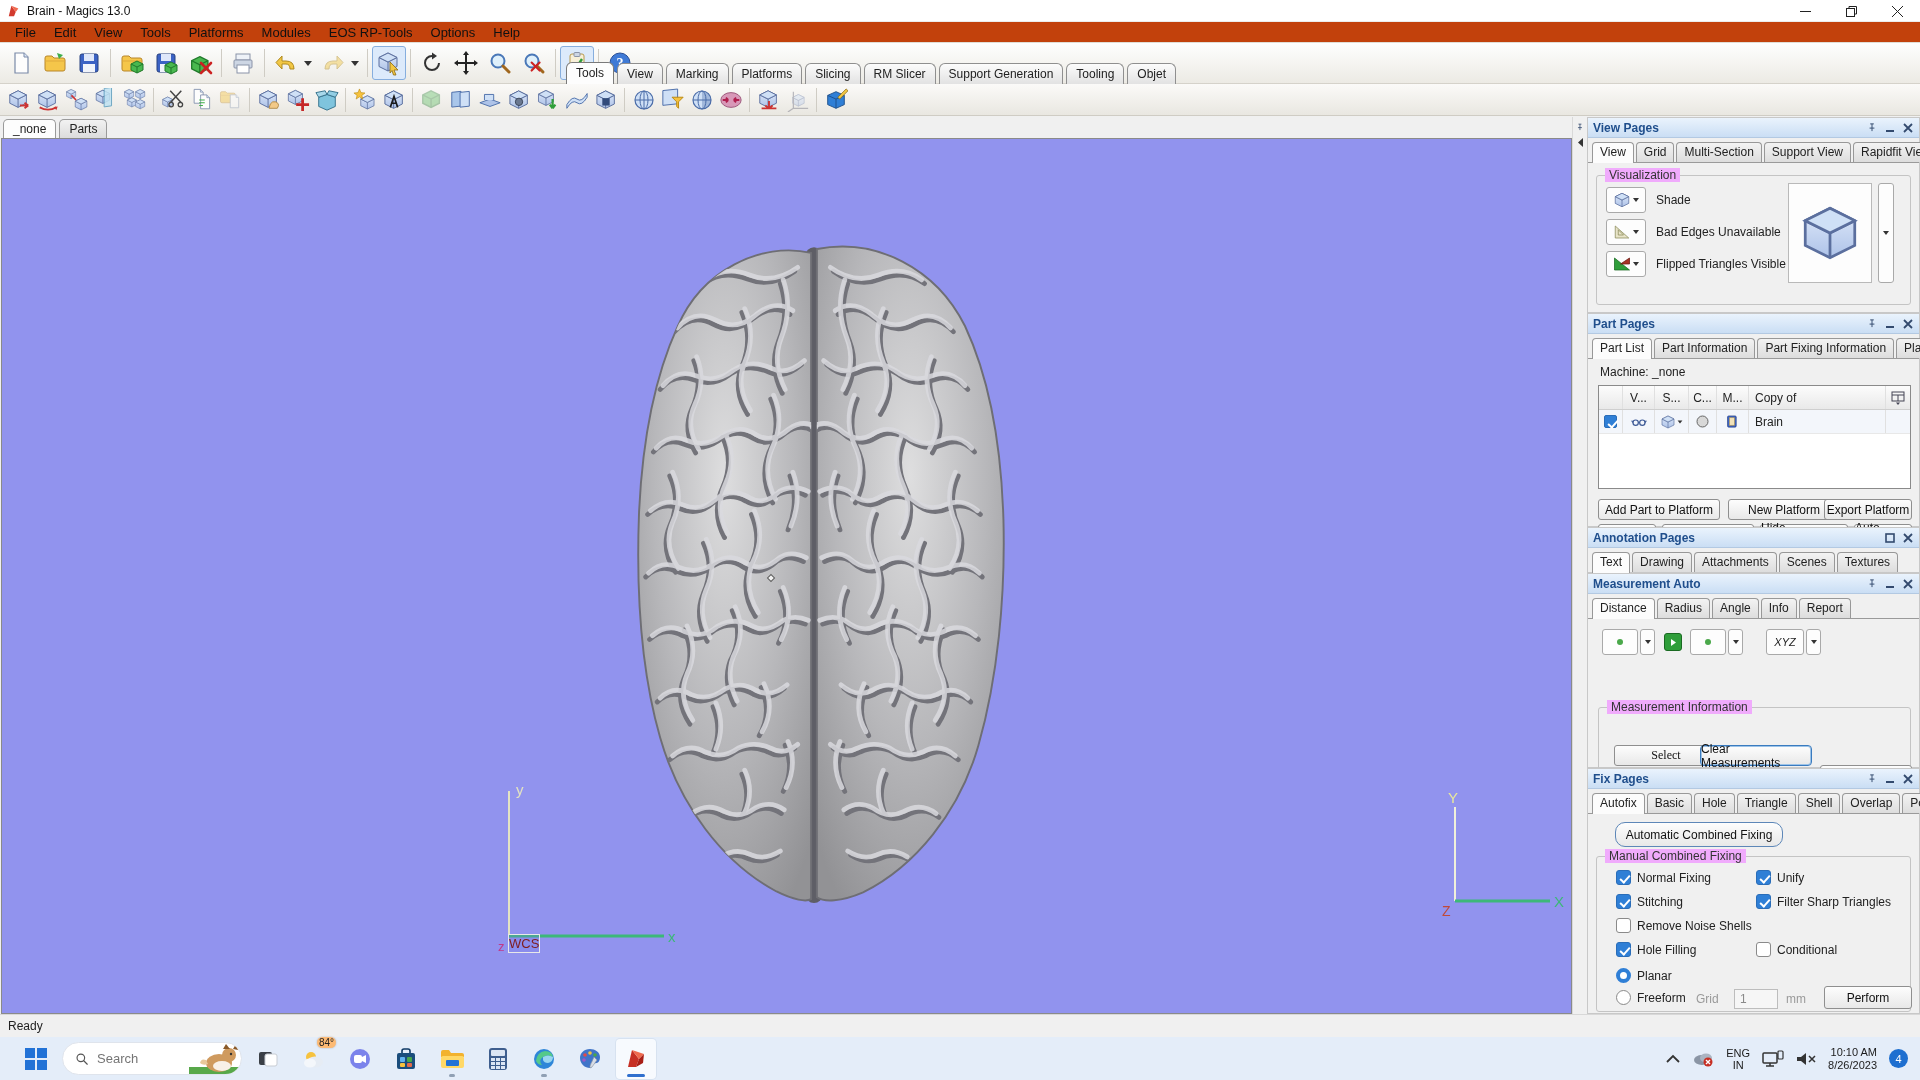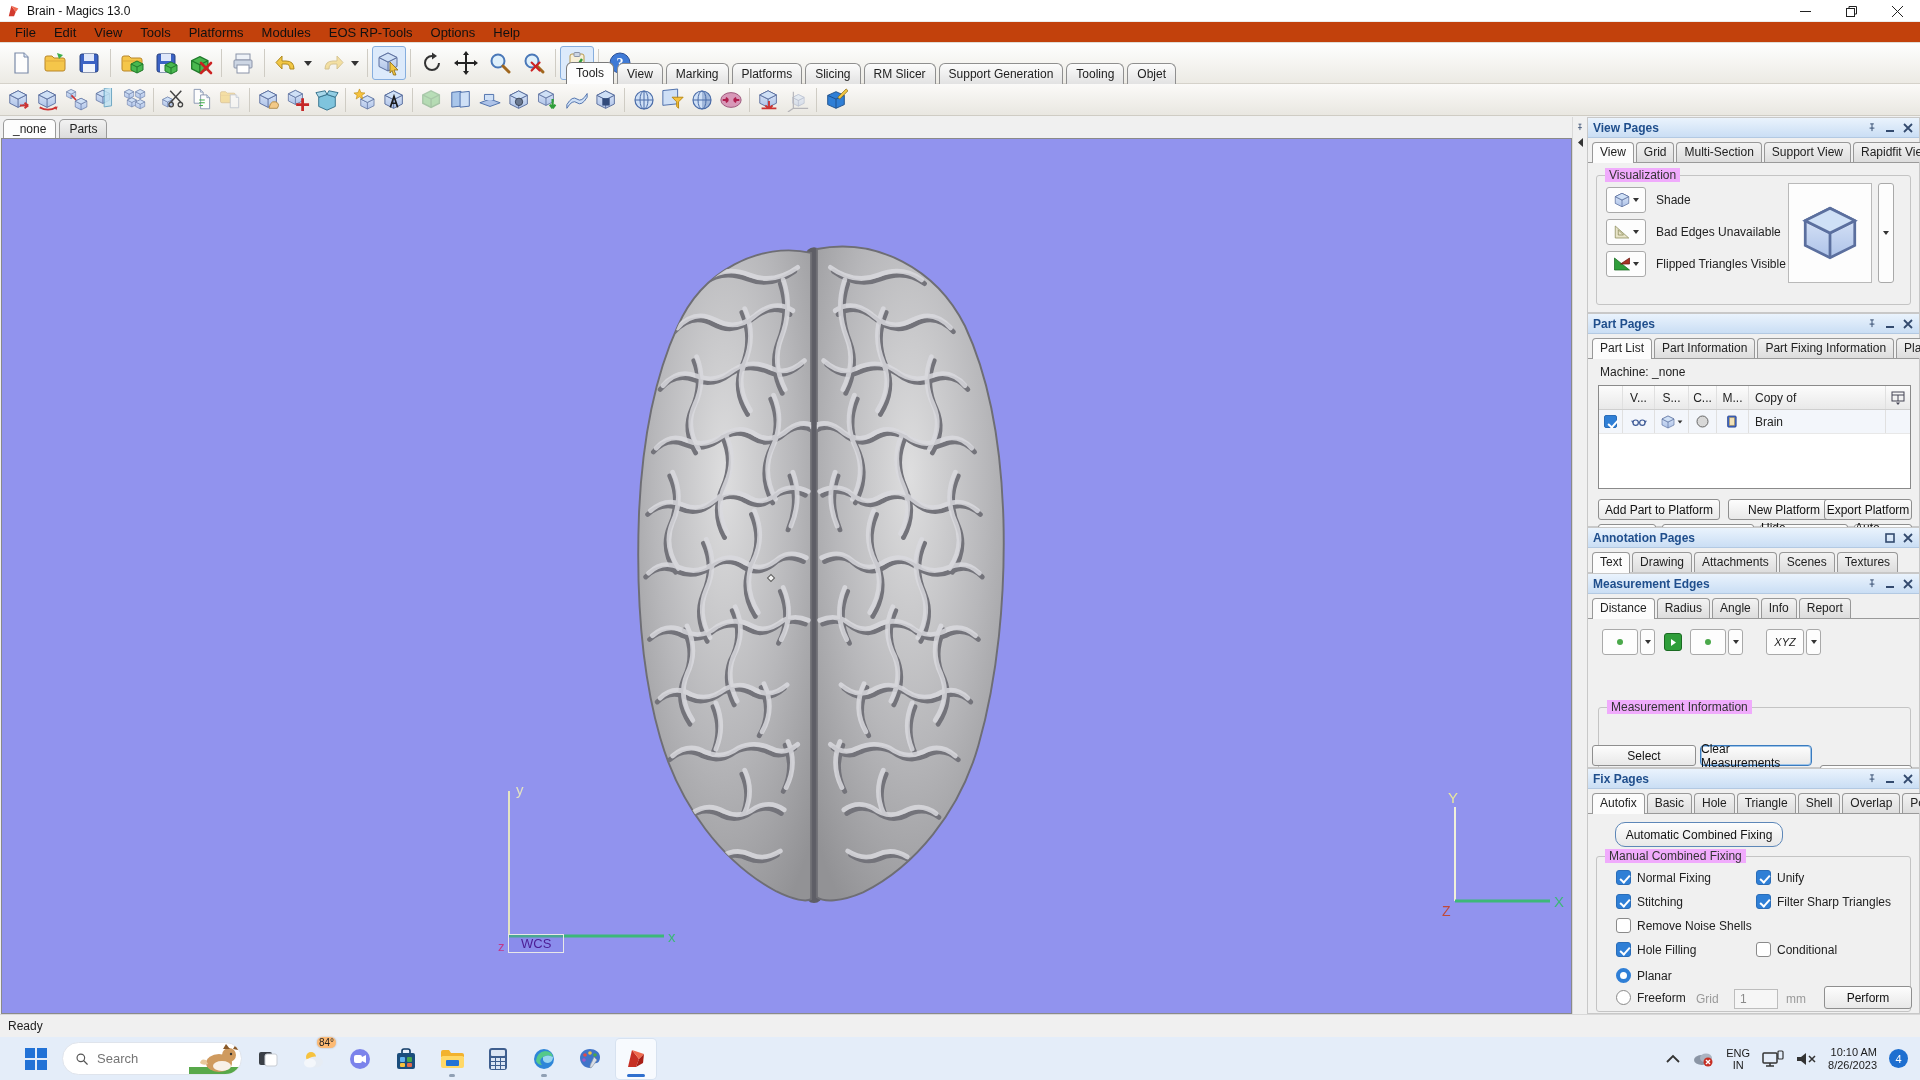--- a/index.html
+++ b/index.html
@@ -34,21 +34,21 @@
 
   
   .vp-tabs { position:absolute; left:0; top:117px; display:flex; align-items:flex-end; height:21px; }
   .vtab { border:1px solid #9a9a9a; border-bottom:none; border-radius:5px 5px 0 0; background:linear-gradient(#f2f2f2,#dcdcdc); padding:2px 9px; margin-left:3px; font-size:12px; }
   .vtab.active { background:#fdfdfd; }
   .viewport { position:absolute; left:1px; top:138px; width:1571px; height:876px; background:#9193ee; border:1px solid #8a8a8a; overflow:hidden; }
   .brainwrap { position:absolute; left:586px; top:80px; width:452px; height:716px; }
   .marker { position:absolute; left:766px; top:436px; width:6px; height:6px; background:#f2f2f2; border:1px solid #555; transform:rotate(45deg); }
   .axes { position:absolute; }
   .axes text { font-family:"Liberation Sans",sans-serif; }
-  .wcsbox { position:absolute; left:506px; top:795px; border:1px solid #e8e8e8; color:#4c1d95; background:rgba(120,120,230,0.25); padding:1px 12px; font-size:13px;text-align:center; }
+  .wcsbox { position:absolute; left:506px; top:795px; border:1px solid #e8e8e8; color:#7f1d1d; background:rgba(120,120,230,0.25); padding:1px 0; font-size:13px;text-align:center; }
 
   
   .pinstrip { position:absolute; left:1572px; top:117px; width:15px; height:897px; background:#f0f0f0; border-left:1px solid #d9d9d9; }
   .pinstrip svg { display:block; margin:4px auto 2px; }
 
   
   .panel { position:absolute; left:1587px; width:333px; background:#f0f0f0; border:1px solid #c8c8c8; }
   .phead { height:20px; background:linear-gradient(#eaf3fd,#cadef4); border-bottom:1px solid #b3c9e2; display:flex; align-items:center; padding:0 5px; }
   .phead .ptitle { font-weight:bold; color:#1f4e8c; font-size:12px; flex:1; }
   .phico { display:flex; gap:6px; align-items:center; }
@@ -780,21 +780,21 @@
       <div class="ptab active">Text</div>
       <div class="ptab">Drawing</div>
       <div class="ptab">Attachments</div>
       <div class="ptab">Scenes</div>
       <div class="ptab">Textures</div>
     </div>
   </div>
 
   <div class="panel" style="top:573px; height:195px;">
     <div class="phead">
-      <span class="ptitle">Measurement Edges</span>
+      <span class="ptitle">Measurement Auto</span>
       <span class="phico">
         <svg width="12" height="13" viewBox="0 0 20 14">
             <use href="#sym-pin"></use>
           </svg>
         <svg width="12" height="12" viewBox="0 0 12 12">
             <use href="#sym-min"></use>
           </svg>
         <svg width="12" height="12" viewBox="0 0 12 12">
             <use href="#sym-x"></use>
           </svg>
@@ -829,21 +829,21 @@
       <div class="iconbtn" style="left:140px; top:10px; width:15px; height:26px;">
           <span class="carettri"></span>
         </div>
       <div class="iconbtn" style="left:178px; top:10px; width:38px; height:26px; font-style:italic; font-size:11px;">XYZ</div>
       <div class="iconbtn" style="left:218px; top:10px; width:15px; height:26px;">
           <span class="carettri"></span>
         </div>
       <div class="mi-group">
         <span class="grouplabel">Measurement Information</span>
       </div>
-      <div class="btn" style="left:4px; top:126px; width:104px; height:21px;">Select</div>
+      <div class="btn" style="left:26px; top:126px; width:104px; height:21px;font-family:Liberation Serif, serif;">Select</div>
       <div class="btn focusblue" style="left:112px; top:126px; width:112px; height:21px;">Clear Measurements</div>
       <div class="btn" style="left:232px; top:126px; width:92px; height:21px;margin-top:20px;">Snap Settings</div>
     </div>
   </div>
 
   <div class="panel" style="top:768px; height:246px;">
     <div class="phead">
       <span class="ptitle">Fix Pages</span>
       <span class="phico">
         <svg width="12" height="13" viewBox="0 0 20 14">

